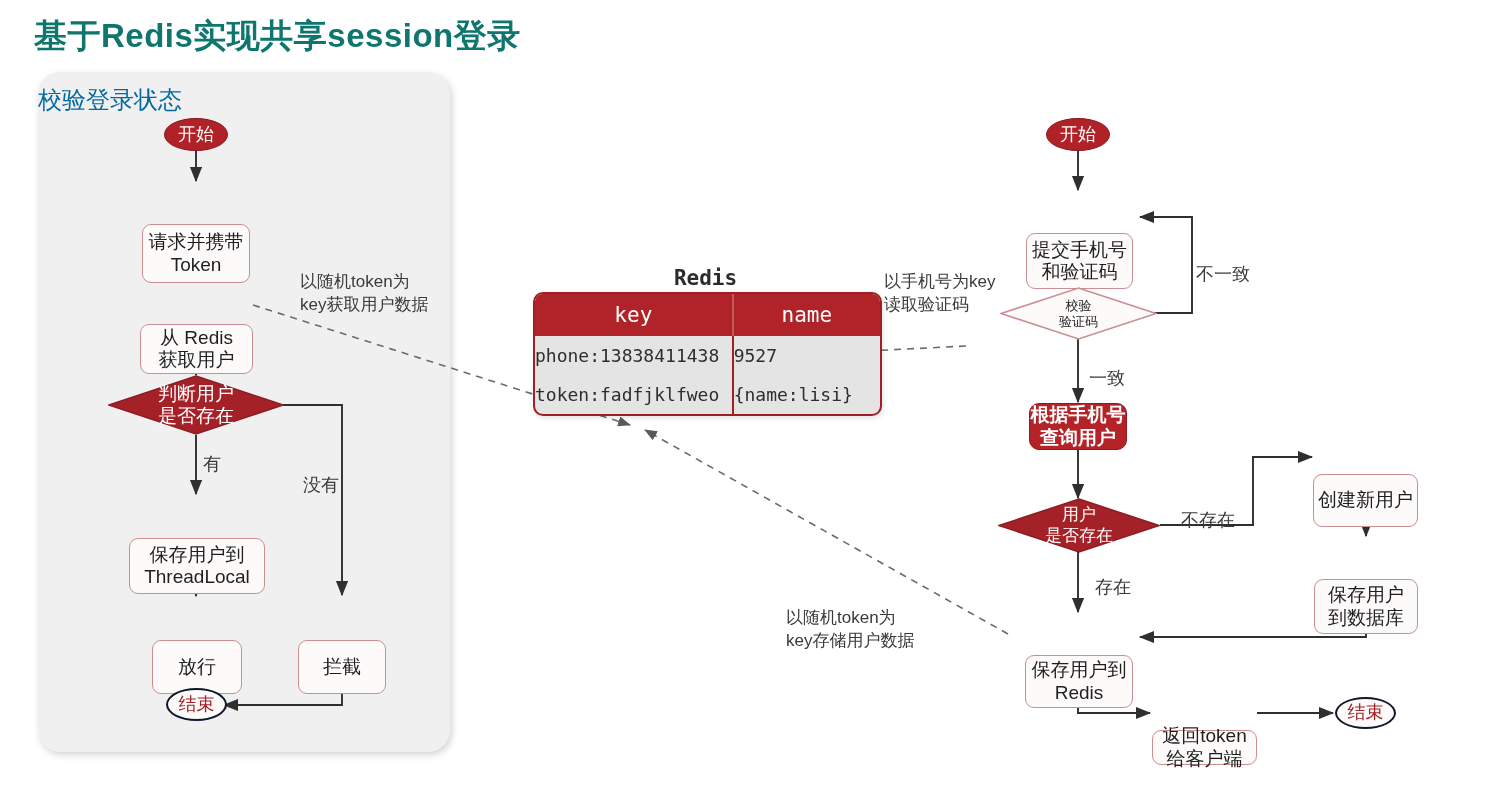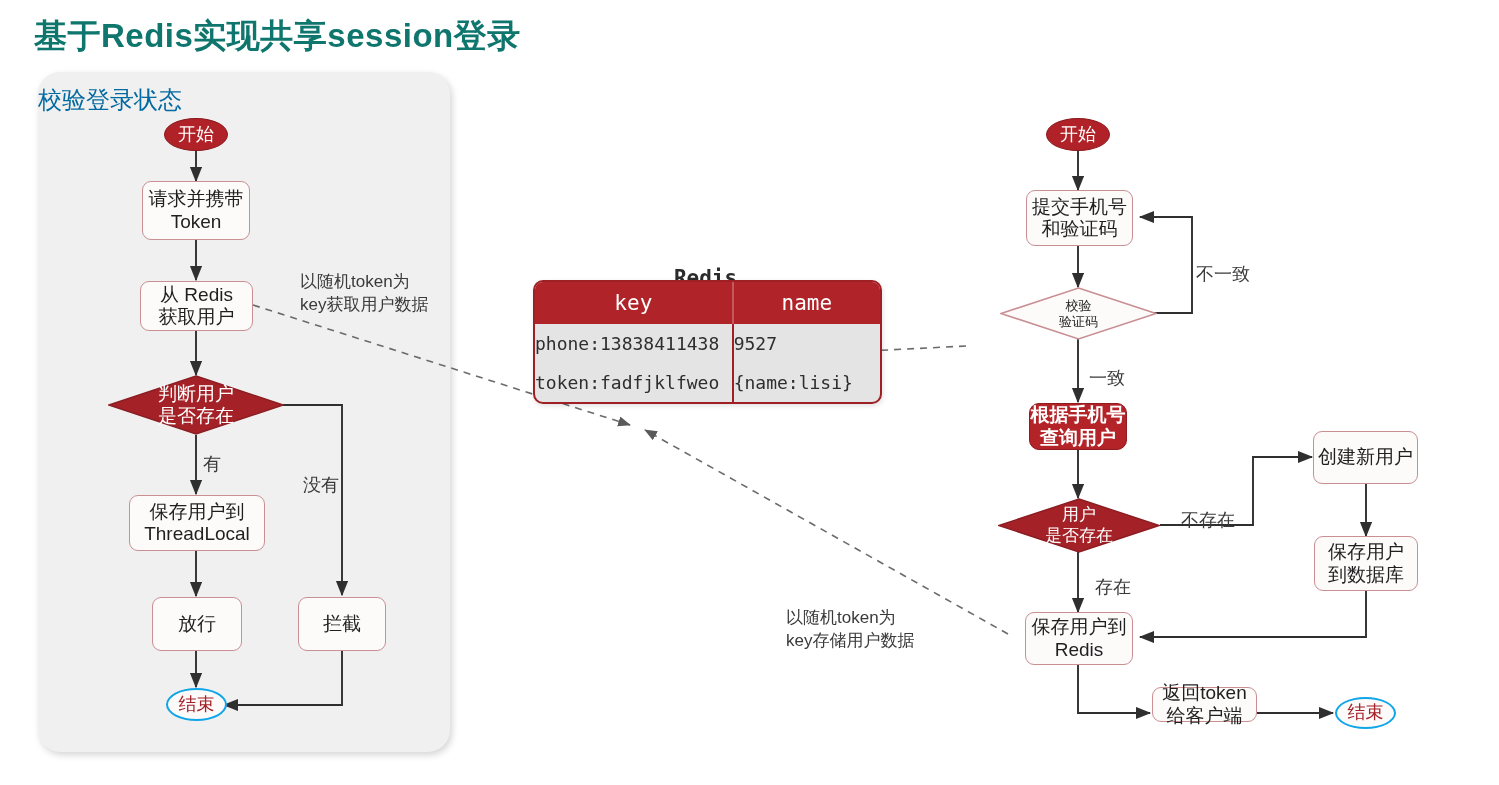--- a/index.html
+++ b/index.html
@@ -28,32 +28,32 @@
     font-size:24px;color:#0369a1;
   }
 
   
   .node{position:absolute;display:flex;align-items:center;justify-content:center;
         text-align:center;line-height:1.18;box-sizing:border-box;}
   .mono{font-family:"DejaVu Sans Mono","Liberation Mono",monospace;}
 
   .box{
     background:#fdfafa;border:1.6px solid #c98f93;border-radius:9px;
-    color:#1f1f1f;font-size:19px;
+    color:#1f1f1f;font-size:19px;margin-top:43px;
   }
   .box-red{
     background:#b42328;border:1.6px solid #8d1b1f;border-radius:8px;
     color:#ffffff;font-size:19px;font-weight:bold;
   }
   .ellipse-start{
     background:#b02227;border:1.8px solid #8a191d;border-radius:50%;
     color:#ffffff;font-size:18px;
   }
   .ellipse-end{
-    background:#fdfafa;border:2px solid #0ea5e9;border-radius:50%;
+    background:#fdfafa;border:2px solid #0f172a;border-radius:50%;
     color:#a42127;font-size:18px;
   }
   .diamond-wrap{position:absolute;}
   .diamond-label{
     position:absolute;left:0;top:0;width:100%;height:100%;
     display:flex;align-items:center;justify-content:center;text-align:center;
     line-height:1.18;font-size:19px;pointer-events:none;
   }
   .diamond-label.on-red{color:#ffffff;}
   .diamond-label.on-white{color:#1f1f1f;}
@@ -62,21 +62,21 @@
   .edge-label{position:absolute;font-size:18px;color:#3a3a3a;white-space:nowrap;}
   .annot{position:absolute;font-size:17px;color:#3a3a3a;line-height:1.35;white-space:pre-line;}
 
   
   #redis-title{
     position:absolute;left:533px;top:266px;width:345px;text-align:center;
     font-size:21px;font-weight:bold;color:#2b2b2b;
     font-family:"DejaVu Sans Mono","Liberation Mono",monospace;
   }
   #redis-table{
-    position:absolute;left:533px;top:280px;width:345px;
+    position:absolute;left:533px;top:292px;width:345px;
     border:2.5px solid #9e1f24;border-radius:10px;overflow:hidden;
     background:#e4e4e4;box-shadow:1px 2px 5px rgba(0,0,0,0.12);
   }
   #redis-table .thead{display:flex;background:#b02429;}
   #redis-table .thead .cell{
     color:#ffffff;font-size:21px;padding:9px 0 9px 0;text-align:center;
   }
   #redis-table .trow{display:flex;}
   #redis-table .trow .cell{
     color:#2e2e2e;font-size:18px;padding:9px 0;text-align:left;
@@ -232,16 +232,18 @@
       <div class="cell c-val mono">9527</div>
     </div>
     <div class="trow">
       <div class="cell c-key mono">token:fadfjklfweo</div>
       <div class="cell c-val mono">{name:lisi}</div>
     </div>
   </div>
 
   <div class="annot" style="left:300px;top:271px;">以随机token为
 key获取用户数据</div>
+  <div class="annot" style="left:884px;top:271px;">以手机号为key
+读取验证码</div>
   <div class="annot" style="left:786px;top:607px;">以随机token为
 key存储用户数据</div>
 
 </div>
 
 </body></html>

